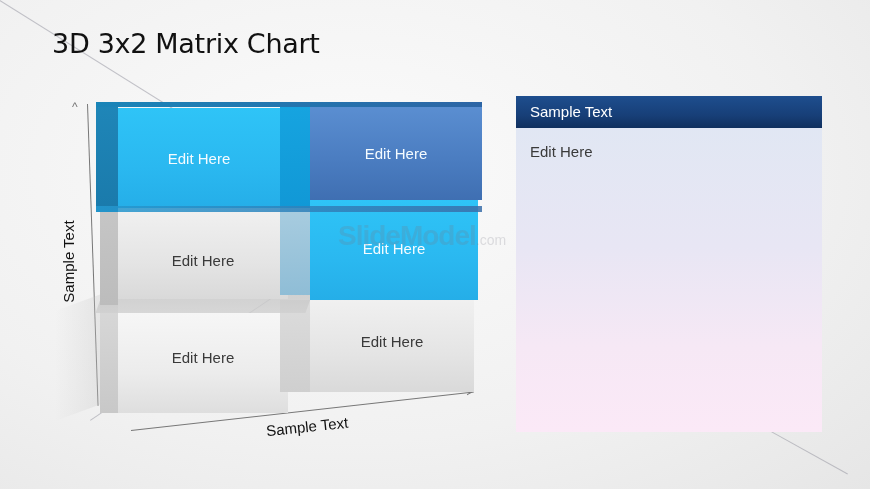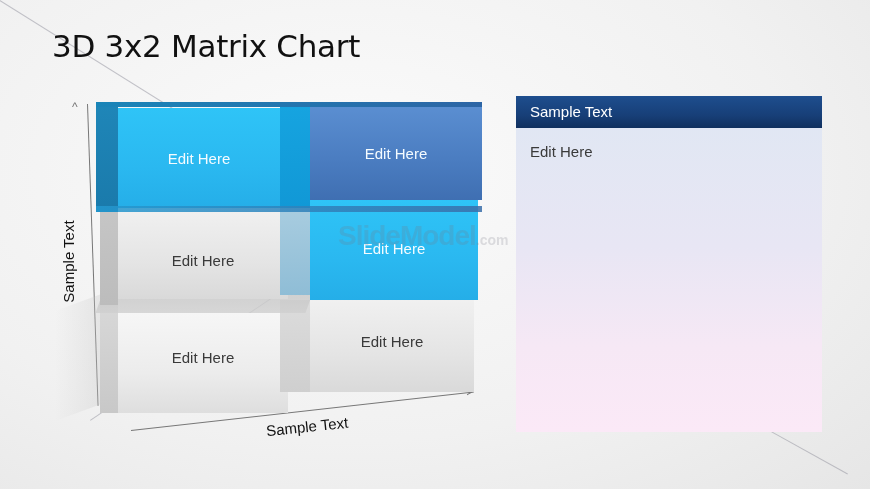--- a/index.html
+++ b/index.html
@@ -3,21 +3,21 @@
   <meta charset="utf-8">
   <style>
     html, body { margin: 0; padding: 0; }
     body {
       width: 870px; height: 489px; overflow: hidden; position: relative;
       background: radial-gradient(ellipse at 40% 35%, #fbfbfb 0%, #f1f1f1 60%, #e6e6e6 100%);
       font-family: "Liberation Sans", sans-serif;
     }
     .abs { position: absolute; }
     .title {
-      left: 52px; top: 28px; font-size: 31px; color: #111;
+      left: 52px; top: 28px; font-size: 27px; color: #111;
       font-family: "DejaVu Sans", sans-serif; letter-spacing: -0.3px; white-space: nowrap;
     }
     
     .deco { position: absolute; height: 1px; background: rgba(150,150,160,0.55); transform-origin: 0 0; }
 
     
     .axis-y { left: 87px; top: 104px; width: 1px; height: 302px; background: #777; transform: rotate(-2deg); transform-origin: top left; }
     .axis-y-arrow { left: 72px; top: 100px; font-size: 12px; color: #777; }
     .axis-x { left: 131px; top: 430px; width: 345px; height: 1px; background: #777; transform: rotate(-6.4deg); transform-origin: left; }
     .axis-x-arrow { left: 466px; top: 384px; font-size: 13px; color: #777; transform: rotate(-6deg); }
@@ -38,21 +38,21 @@
 
     
     .panel { left: 516px; top: 96px; width: 306px; height: 336px;
       background: linear-gradient(180deg, #dfe7f3 0%, #e8e6f4 45%, #f6e8f5 75%, #fbe9f7 100%); }
     .panel-header { position: absolute; left: 0; top: 0; width: 100%; height: 32px;
       background: linear-gradient(180deg, #1e4e8e 0%, #173f78 60%, #10305e 100%); }
     .panel-header-text { position: absolute; left: 14px; top: 7px; font-size: 15px; color: #ffffff; }
     .panel-body-text { position: absolute; left: 14px; top: 47px; font-size: 15px; color: #3a3a3a; }
 
     .watermark { left: 338px; top: 220px; font-size: 28px; font-weight: bold; color: rgba(120,120,130,0.22); white-space: nowrap; letter-spacing: -1px; }
-    .watermark small { font-size: 14px; font-weight: bold; letter-spacing: 0; }
+    .watermark small { font-size: 14px; font-weight: normal; letter-spacing: 0; }
   </style>
 </head>
 <body>
 
 <div class="deco" style="left:0;top:0;width:540px;transform:rotate(32deg);"></div>
 <div class="deco" style="left:520px;top:192px;width:140px;transform:rotate(-24deg);"></div>
 <div class="deco" style="left:533px;top:299px;width:360px;transform:rotate(29deg);"></div>
 <div class="deco" style="left:90px;top:420px;width:300px;transform:rotate(-34deg);"></div>
 
 <div class="abs title">3D 3x2 Matrix Chart</div>

